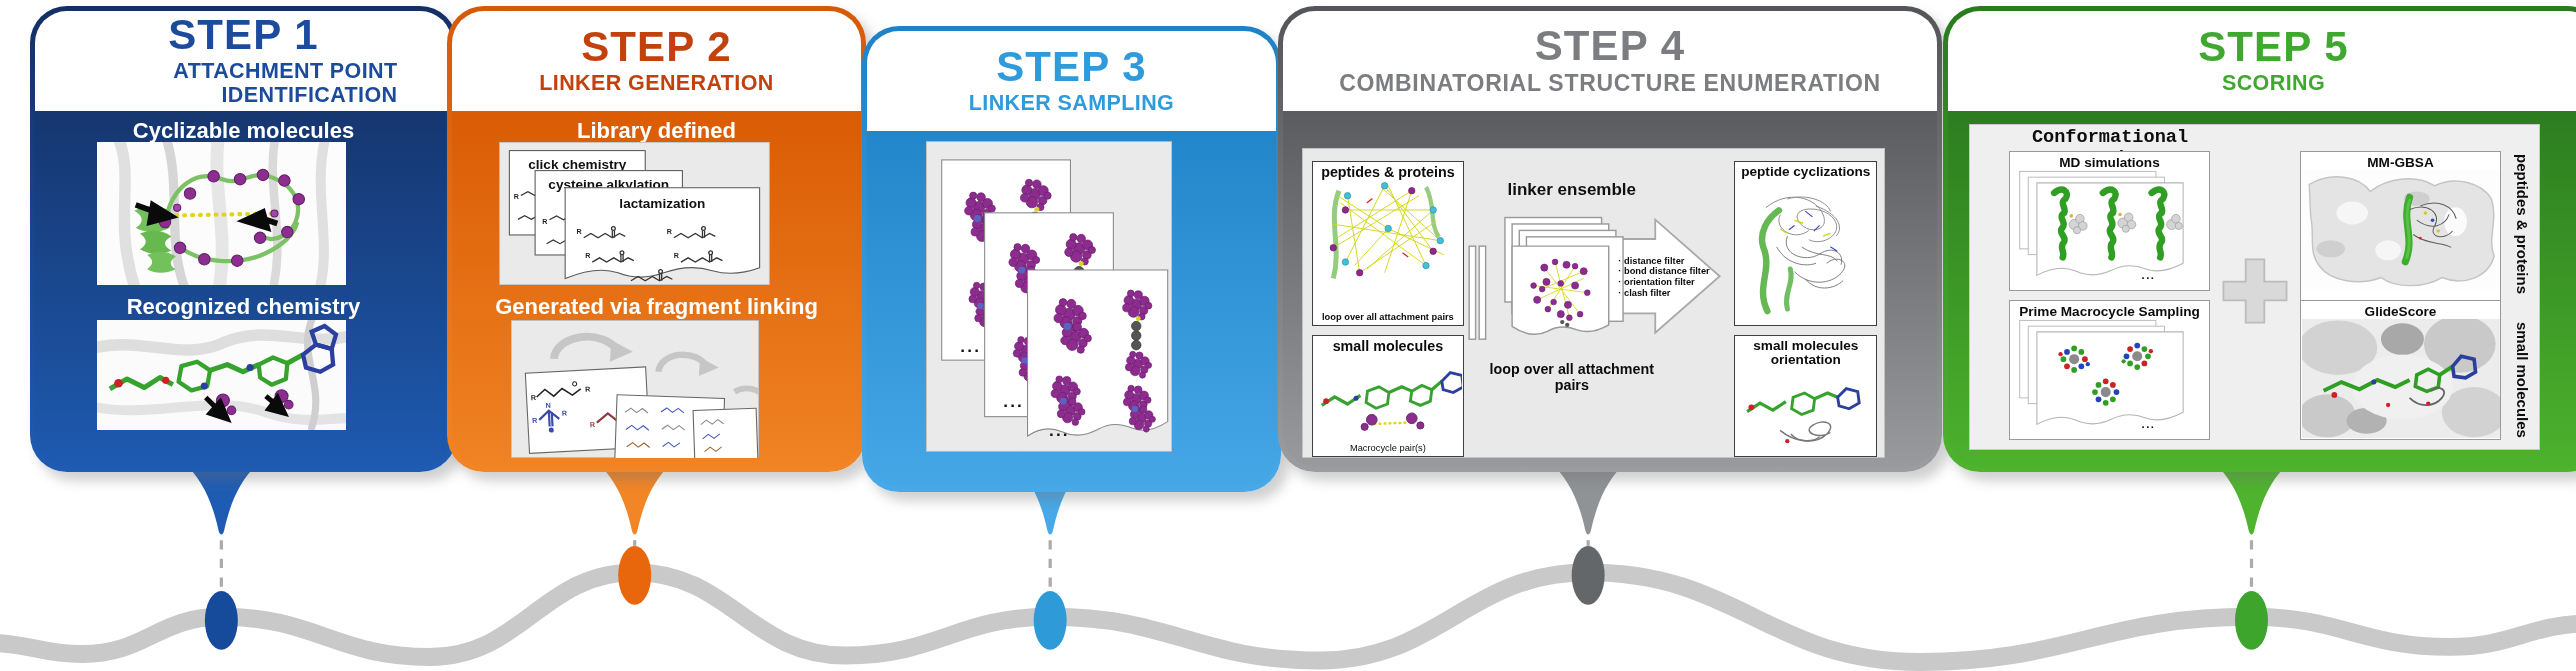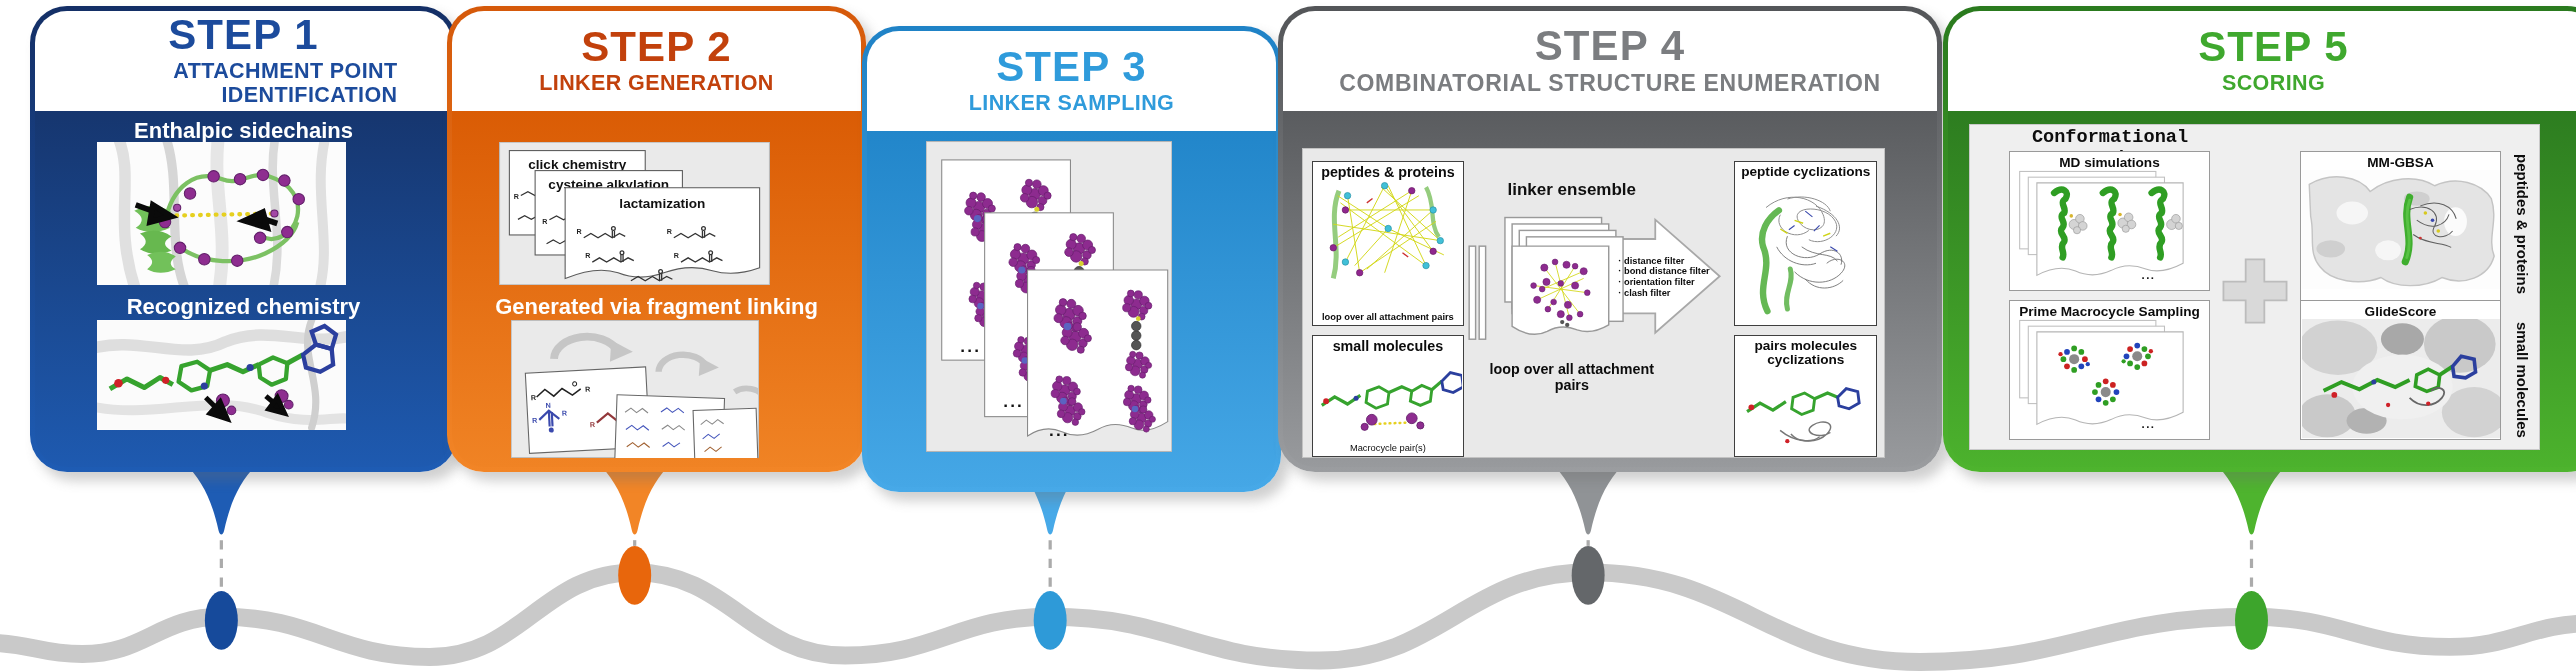--- a/index.html
+++ b/index.html
@@ -111,21 +111,21 @@
     <ellipse cx="2217" cy="803" rx="23" ry="41" fill="#64676a"></ellipse>
     <ellipse cx="3143" cy="866" rx="23" ry="41" fill="#3da52c"></ellipse>
   </svg>
 
   <section class="panel p1" style="left:30px;width:383px;">
     <header class="phead">
       <div class="ptitle">STEP 1</div>
       <div class="psub">ATTACHMENT POINT IDENTIFICATION</div>
     </header>
     <div class="pbody">
-      <div class="slabel" style="top:7.2px;">Enthalpic sidechains</div>
+      <div class="slabel" style="top:7.2px;">Cyclizable molecules</div>
       <svg class="scene" style="left:62px;top:31.5px;" width="249" height="143" viewBox="0 0 348 200">
         <rect width="348" height="200" fill="#fcfcfc"></rect>
         <g stroke-linecap="round" fill="none">
           <path d="M28,-10 C55,50 20,110 55,210" stroke="#e0e0e0" stroke-width="16"></path>
           <path d="M95,-10 C120,60 95,140 125,210" stroke="#d6d6d6" stroke-width="13"></path>
           <path d="M170,-10 C160,70 185,120 170,210" stroke="#e6e6e6" stroke-width="18"></path>
           <path d="M250,-10 C235,60 265,130 245,210" stroke="#dadada" stroke-width="12"></path>
           <path d="M320,-10 C300,70 330,140 310,210" stroke="#e0e0e0" stroke-width="14"></path>
         </g>
         <g>
@@ -199,20 +199,21 @@
       </svg>
     </div>
   </section>
 
   <section class="panel p2" style="left:447px;width:375px;">
     <header class="phead">
       <div class="ptitle">STEP 2</div>
       <div class="psub">LINKER GENERATION</div>
     </header>
     <div class="pbody">
+      <div class="slabel" style="top:7.2px;">Library defined</div>
       <svg class="scene gbg" style="left:47px;top:31.5px;" width="271" height="143" viewBox="0 0 378 200">
         <rect width="378" height="200" fill="#eaeaea" stroke="#b9b9b9" stroke-width="2"></rect>
         <g transform="translate(14,12)">
           <rect width="190" height="118" fill="#fff" stroke="#5a5a5a" stroke-width="1.5"></rect>
           <text class="cardtxt" x="95" y="26" text-anchor="middle">click chemistry</text>
           <g stroke="#333" stroke-width="2">
               <use href="#zigzag" transform="translate(16,52) scale(0.9)"></use>
               <use href="#zigzag" transform="translate(12,86) scale(0.85)"></use>
             </g>
           <text class="atomtxt" x="6" y="68">R</text>
@@ -461,21 +462,21 @@
             </g>
             <g fill="none" stroke-linecap="round">
               <path d="M42,185 C25,150 50,128 36,95 C30,75 42,55 58,44" stroke="#58b245" stroke-width="9" opacity=".92"></path>
               <path d="M70,182 C64,160 80,145 74,126" stroke="#58b245" stroke-width="7" opacity=".85"></path>
             </g>
             <path fill="none" stroke="#6a6a6a" stroke-width="1.2" d="M80,130 C100,150 130,148 145,132 C160,116 140,105 125,118 M95,140 C110,158 135,155 148,142"></path>
           </svg>
         </div>
 
         <div class="b4" style="left:431px;top:186px;width:143px;height:122px;">
-          <div class="blabel" style="font-size:13.6px;width:122px;">pairs molecules cyclizations</div>
+          <div class="blabel" style="font-size:13.6px;width:122px;">small molecules orientation</div>
           <svg width="138" height="85" viewBox="0 0 192 118">
             <g fill="none" stroke="#36a32e" stroke-width="4.5">
               <polyline points="14,62 32,50 50,60 68,48"></polyline>
               <polygon points="78,42 94,36 108,44 106,60 90,66 76,58" stroke-width="4"></polygon>
               <path d="M108,44 L126,36 L140,42"></path>
             </g>
             <polygon points="140,42 152,30 168,34 170,50 156,58 142,54" fill="none" stroke="#2b3f9e" stroke-width="4"></polygon>
             <circle cx="20" cy="56" r="4" fill="#cf2027"></circle>
             <g fill="none" stroke="#777" stroke-width="2">
               <path d="M60,88 C80,105 110,108 125,93 C140,78 120,71 105,81 C90,91 115,101 130,91"></path>

